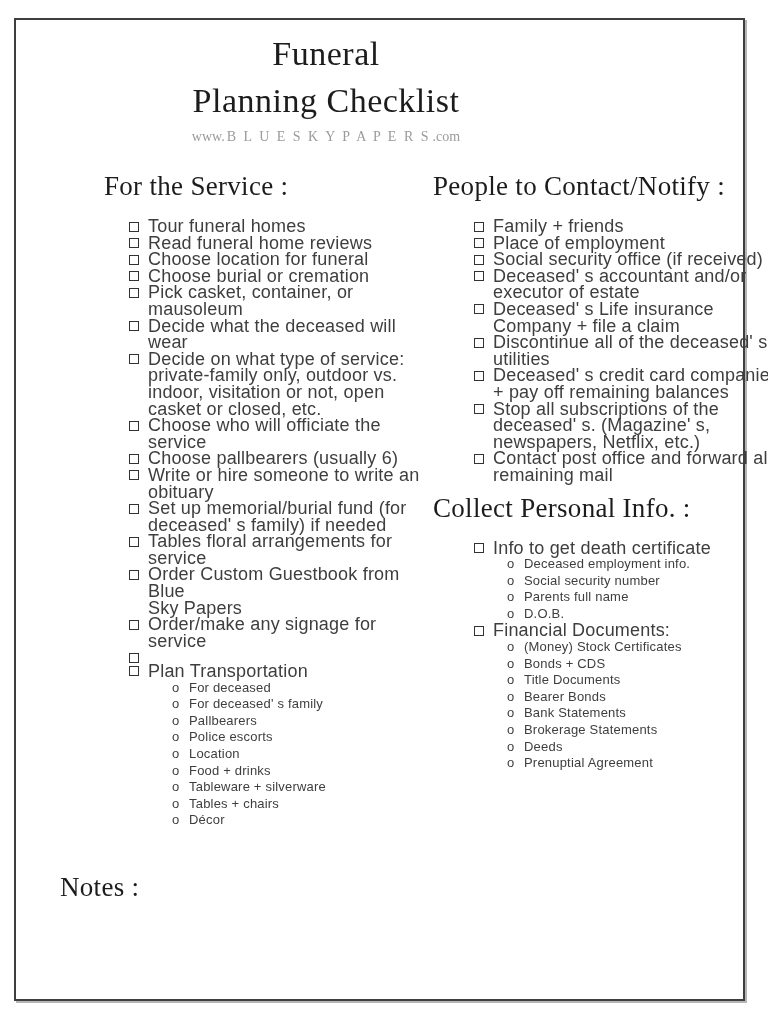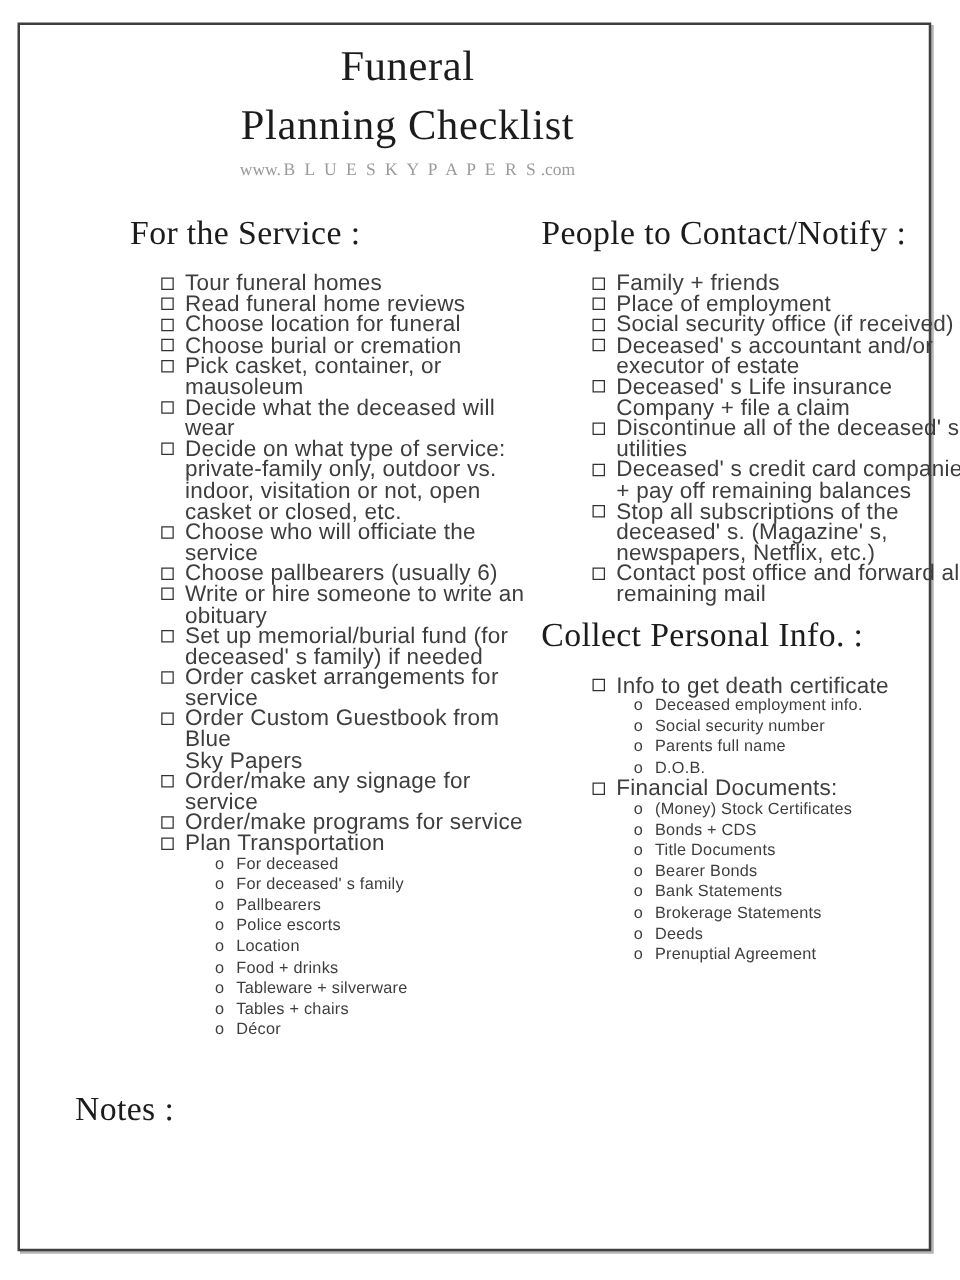--- a/index.html
+++ b/index.html
@@ -136,36 +136,35 @@
         <span class="item-label">Write or hire someone to write an
 obituary</span>
       </div>
       <div class="check-item">
         <span class="checkbox"></span>
         <span class="item-label">Set up memorial/burial fund (for
 deceased' s family) if needed</span>
       </div>
       <div class="check-item">
         <span class="checkbox"></span>
-        <span class="item-label">Order casket arrangements for
+        <span class="item-label">Tables floral arrangements for
 service</span>
       </div>
       <div class="check-item">
         <span class="checkbox"></span>
         <span class="item-label">Order Custom Guestbook from Blue
 Sky Papers</span>
       </div>
       <div class="check-item">
         <span class="checkbox"></span>
         <span class="item-label">Order/make any signage for
 service</span>
       </div>
       <div class="check-item">
         <span class="checkbox"></span>
-        <span class="item-label">Order/make programs for service</span>
       </div>
       <div class="check-item">
         <span class="checkbox"></span>
         <span class="item-label">Plan Transportation</span>
       </div>
       <div class="sub-item">
         <span class="sub-marker">o</span>
         <span class="sub-label">For deceased</span>
       </div>
       <div class="sub-item">

